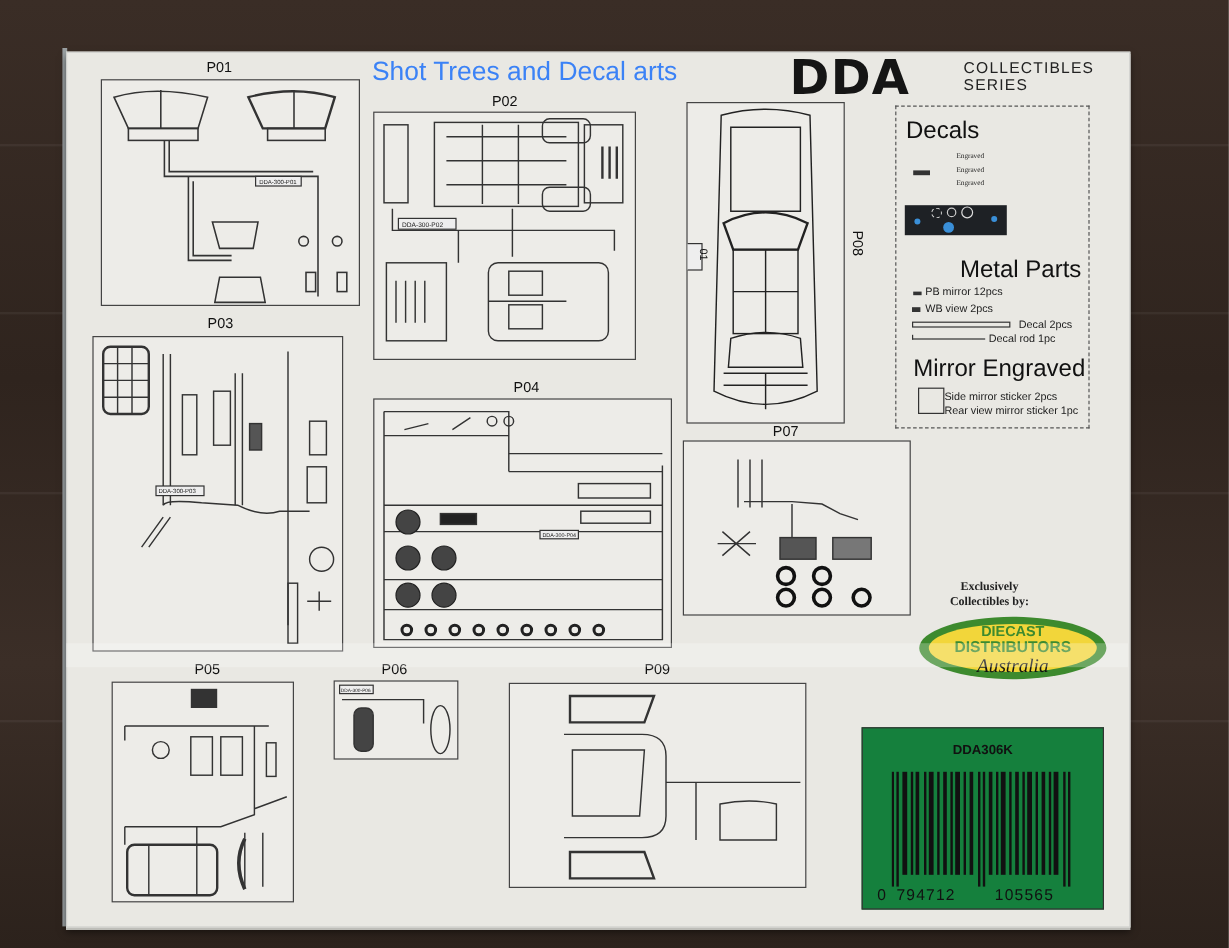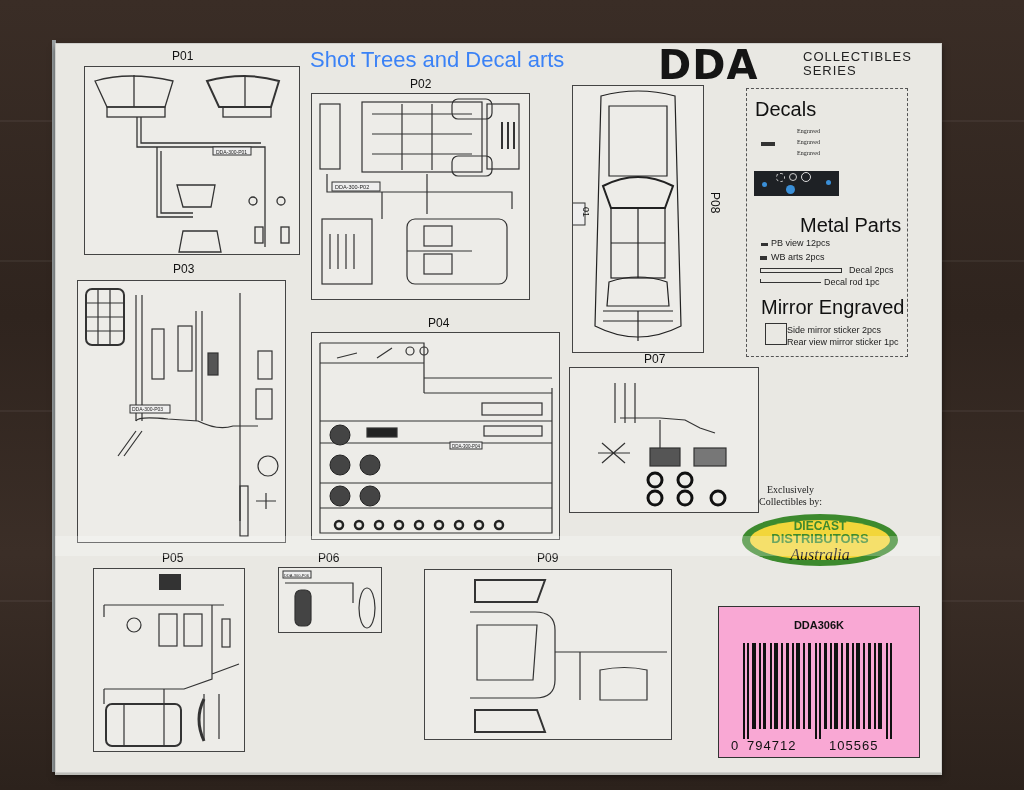--- a/index.html
+++ b/index.html
@@ -23,23 +23,23 @@
 
   .panel { position:absolute; border:1px solid #444; background:#edece8; }
   .plabel { position:absolute; font-size:12px; color:#111; }
   .panel svg { position:absolute; left:0; top:0; width:100%; height:100%; }
 
   .box-dashed { position:absolute; left:746px; top:88px; width:160px; height:267px; border:1.5px dashed #555; }
   .h-dec { position:absolute; font-size:20px; color:#111; white-space:nowrap;text-align:center; }
   .small { position:absolute; font-size:9px; color:#222; white-space:nowrap; }
   .eng { position:absolute; font-family:"Liberation Serif", serif; font-size:6px; color:#222; }
 
-  .dist { position:absolute; left:738px; top:484px; font-family:"Liberation Serif", serif; font-weight:normal; font-size:10px; text-align:center; color:#222; line-height:12px; width:105px; }
-  .dist-logo { position:absolute; left:740px; top:510px; width:160px; height:58px;text-align:center; }
-  .barcode-box { position:absolute; left:718px; top:606px; width:200px; height:150px; border:1.5px solid #333; background:#f9a8d4; }
+  .dist { position:absolute; left:772px; top:484px; font-family:"Liberation Serif", serif; font-weight:bold; font-size:10px; text-align:center; color:#222; line-height:12px; width:105px; }
+  .dist-logo { position:absolute; left:764px; top:510px; width:160px; height:58px;text-align:center; }
+  .barcode-box { position:absolute; left:718px; top:606px; width:200px; height:150px; border:1.5px solid #333; background:#15803d; }
   .bc-code { position:absolute; top:12px; width:100%; text-align:center; font-weight:bold; font-size:11px; color:#111; }
   .bc-bars { position:absolute; left:24px; top:36px; width:150px; height:96px; }
   .bc-num { position:absolute; top:131px; font-size:13px; color:#111; font-family:"Liberation Sans", sans-serif; }
 </style>
 </head>
 <body>
 
 <div class="wood-streak" style="top:120px"></div>
 <div class="wood-streak" style="top:260px"></div>
 <div class="wood-streak" style="top:410px"></div>
@@ -278,23 +278,23 @@
   <span style="position:absolute;left:8px;top:11px;width:5px;height:5px;border-radius:50%;background:#3a8fd8"></span>
   <span style="position:absolute;left:22px;top:2px;width:7px;height:7px;border-radius:50%;border:1px dashed #ccc"></span>
   <span style="position:absolute;left:35px;top:2px;width:6px;height:6px;border-radius:50%;border:1px solid #ccc"></span>
   <span style="position:absolute;left:47px;top:1px;width:8px;height:8px;border-radius:50%;border:1.5px solid #ddd"></span>
   <span style="position:absolute;left:32px;top:14px;width:9px;height:9px;border-radius:50%;background:#3a8fd8"></span>
   <span style="position:absolute;left:72px;top:9px;width:5px;height:5px;border-radius:50%;background:#3a8fd8"></span>
 </div>
 
 <div class="h-dec" style="left:800px;top:214px">Metal Parts</div>
 <div style="position:absolute;left:761px;top:243px;width:7px;height:3px;background:#333"></div>
-<div class="small" style="left:771px;top:238px">PB view 12pcs</div>
+<div class="small" style="left:771px;top:238px">PB mirror 12pcs</div>
 <div style="position:absolute;left:760px;top:256px;width:7px;height:4px;background:#333"></div>
-<div class="small" style="left:771px;top:252px">WB arts 2pcs</div>
+<div class="small" style="left:771px;top:252px">WB view 2pcs</div>
 <div style="position:absolute;left:760px;top:268px;width:80px;height:3px;border:1px solid #333"></div>
 <div class="small" style="left:849px;top:265px">Decal 2pcs</div>
 <div style="position:absolute;left:760px;top:279px;width:60px;height:3px;border-left:1px solid #333;border-bottom:1.5px solid #333"></div>
 <div class="small" style="left:824px;top:277px">Decal rod 1pc</div>
 
 <div class="h-dec" style="left:761px;top:296px">Mirror Engraved</div>
 <div style="position:absolute;left:765px;top:323px;width:20px;height:20px;border:1px solid #333"></div>
 <div class="small" style="left:787px;top:325px">Side mirror sticker 2pcs</div>
 <div class="small" style="left:787px;top:337px">Rear view mirror sticker 1pc</div>
 

